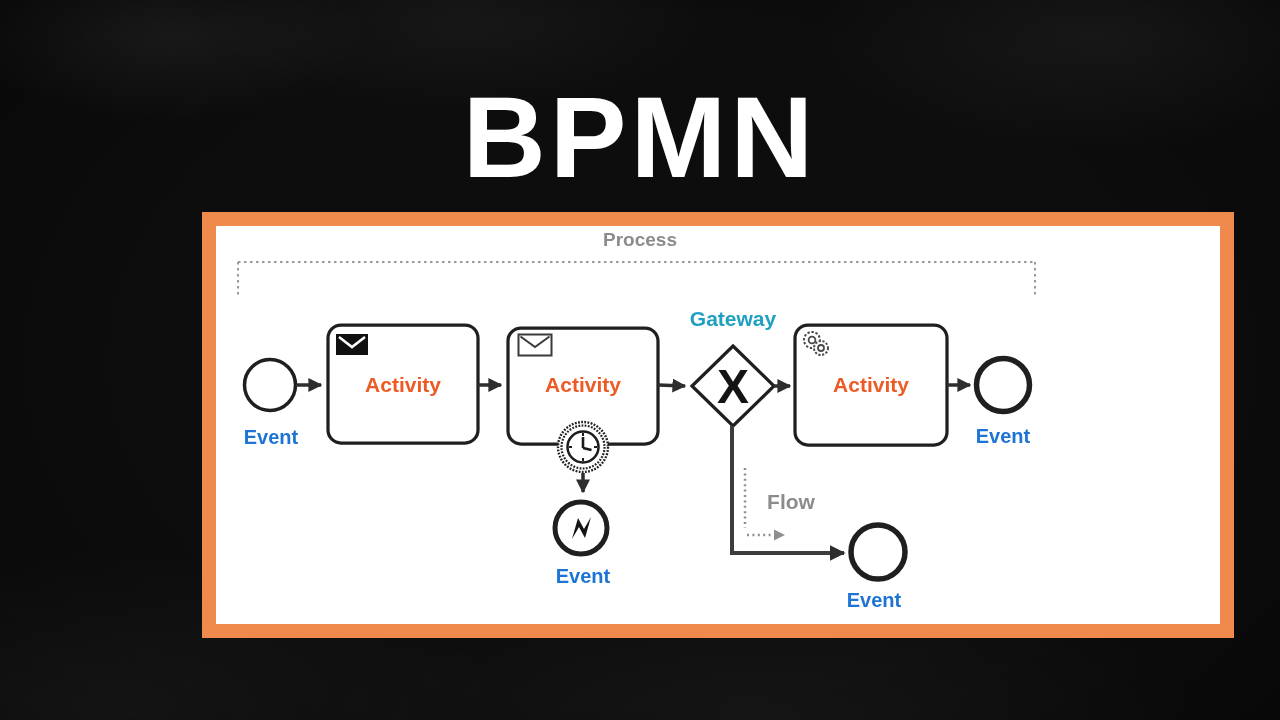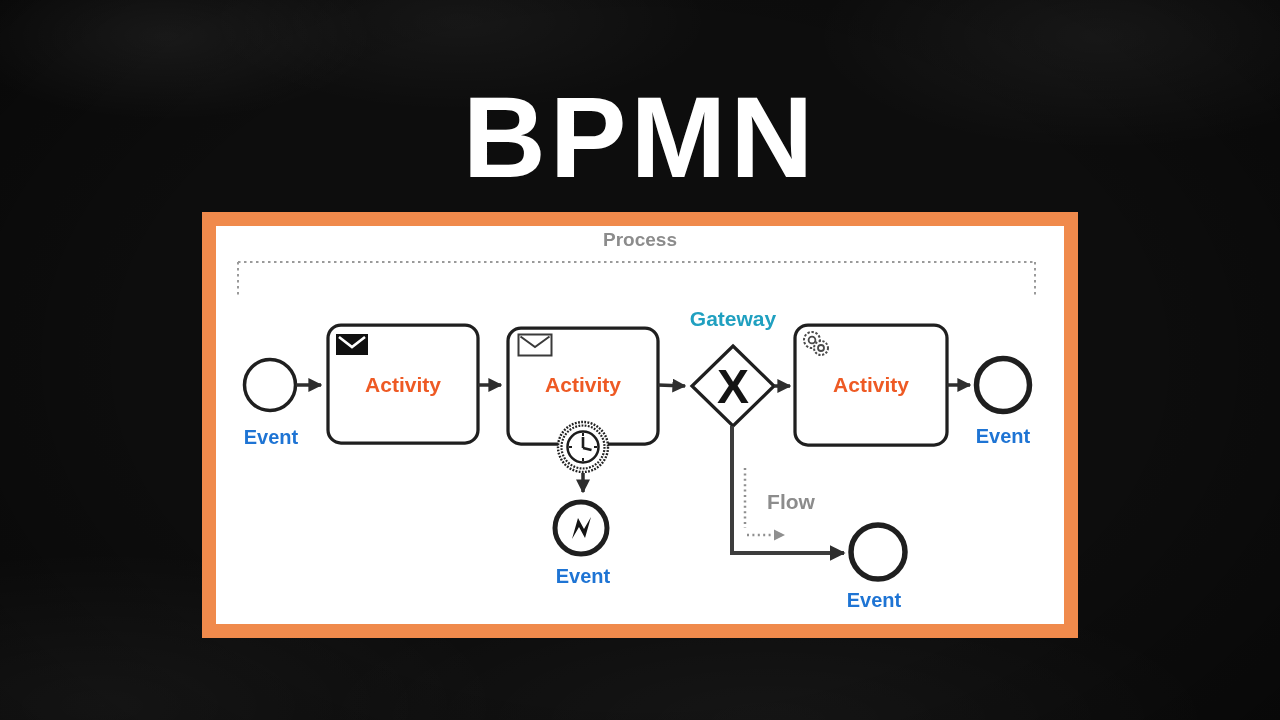--- a/index.html
+++ b/index.html
@@ -19,21 +19,21 @@
       radial-gradient(ellipse 900px 600px at 50% 50%, transparent 55%, rgba(0,0,0,0.45) 100%);
   }
   .main-title{
     position:absolute;left:0;top:80px;width:1280px;
     text-align:center;margin:0;
     font-size:115px;line-height:1;font-weight:700;letter-spacing:4px;
     color:#ffffff;
   }
   .diagram-panel{
     position:absolute;left:202px;top:212px;
-    width:876px;height:426px;box-sizing:border-box;
+    width:1032px;height:426px;box-sizing:border-box;
     border:14px solid #f08a4c;      
     background:#ffffff;
   }
   svg text{font-family:"Liberation Sans", sans-serif;}
 </style>
 </head>
 <body>
 
 <div class="chalk-texture"></div>
 

